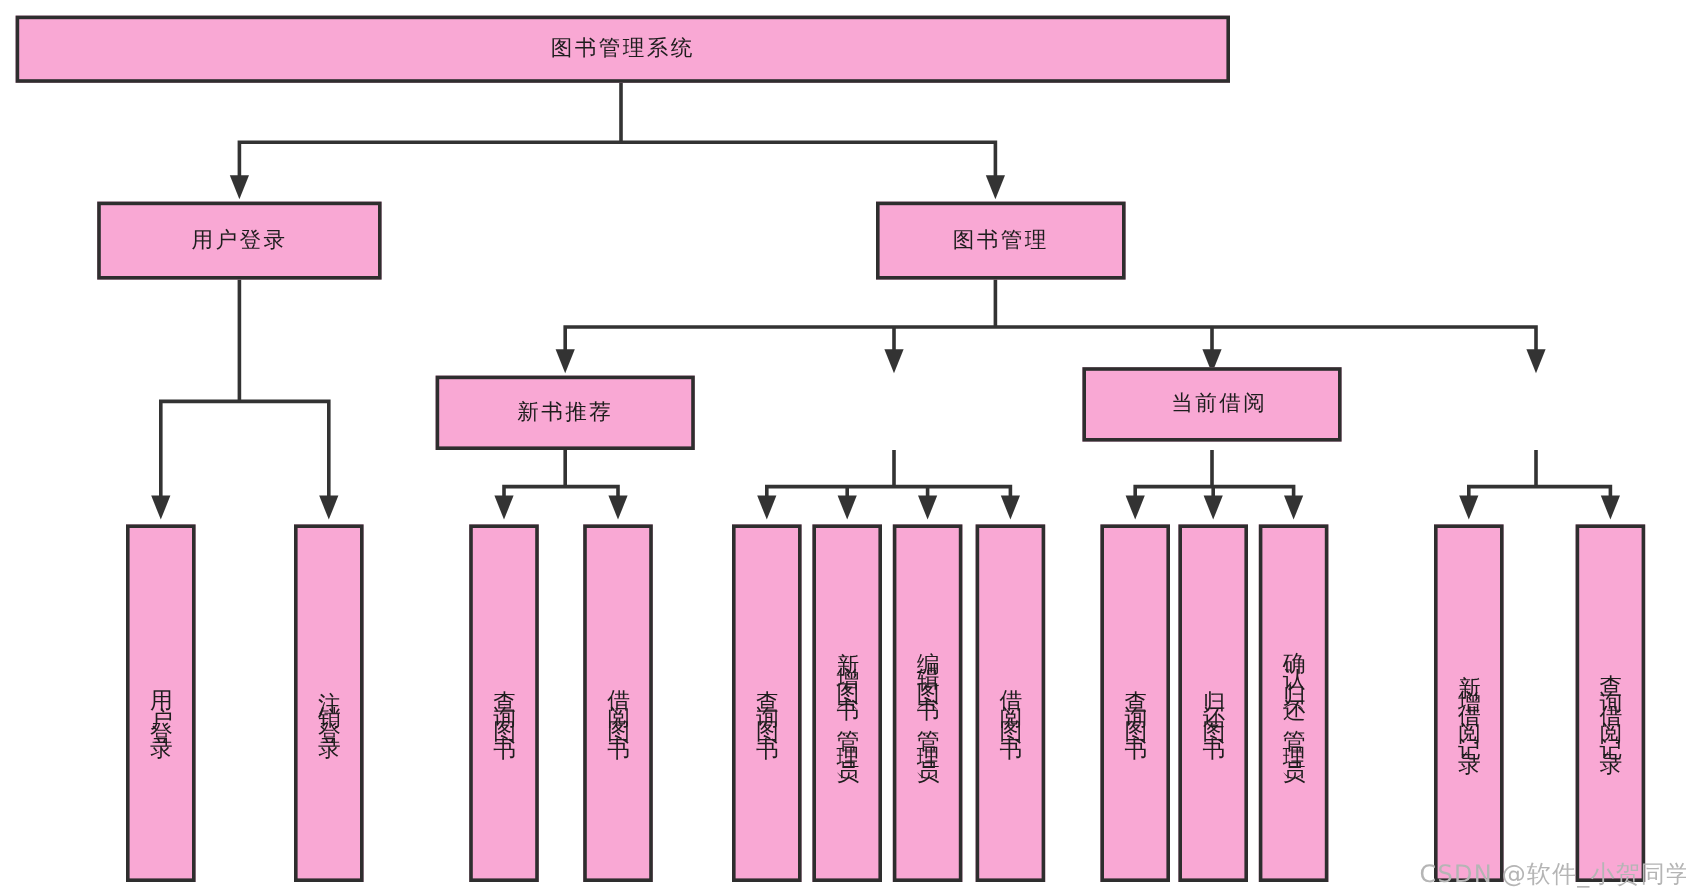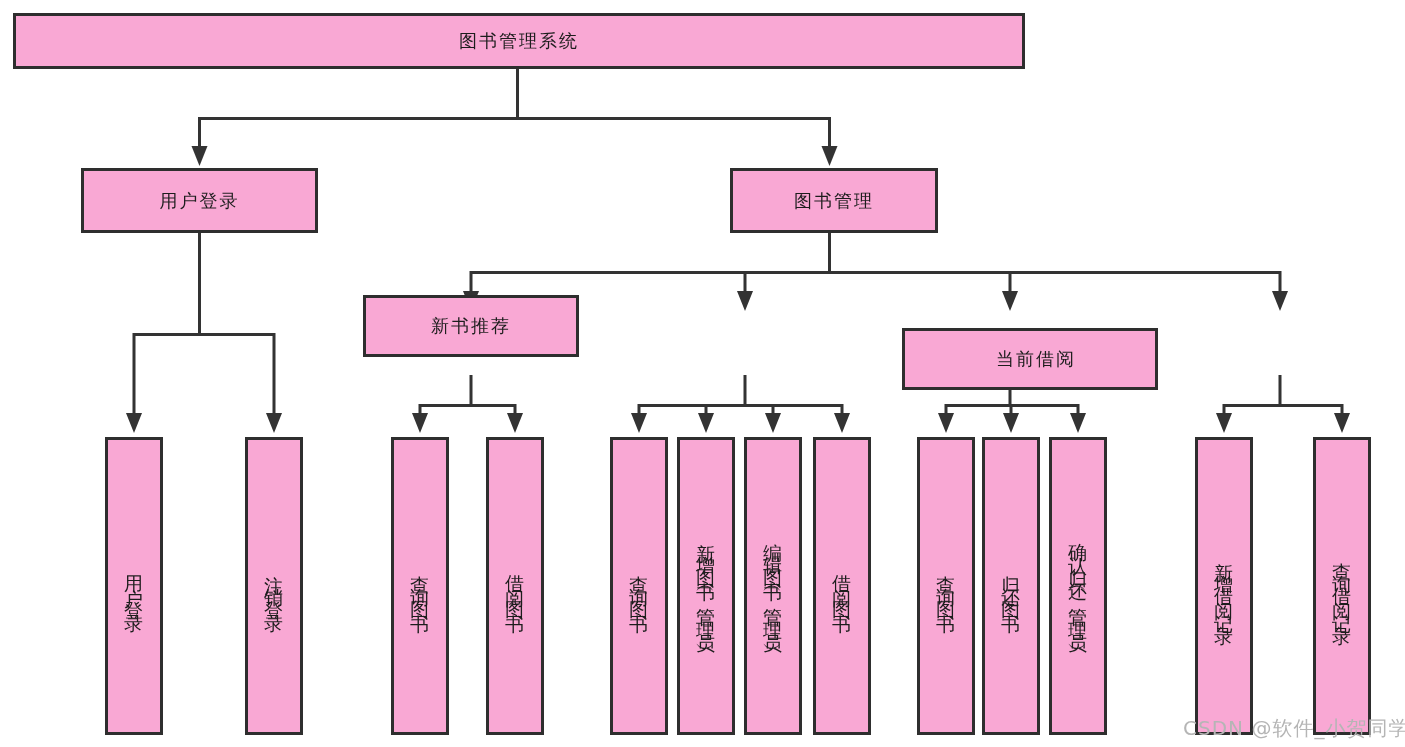--- a/index.html
+++ b/index.html
@@ -96,24 +96,24 @@
     <span>图书管理系统</span>
   </div>
 
   <div class="box" style="left:81px; top:168px; width:237px; height:65px;">
     <span>用户登录</span>
   </div>
   <div class="box" style="left:711px; top:168px; width:208px; height:65px;margin-left:19px;">
     <span>图书管理</span>
   </div>
 
-  <div class="box" style="left:363px; top:295px; width:216px; height:62px;">
+  <div class="box" style="left:363px; top:313px; width:216px; height:62px;">
     <span>新书推荐</span>
   </div>
-  <div class="box" style="left:902px; top:328px; width:256px; height:62px;padding-left:12px;">
+  <div class="box" style="left:902px; top:306px; width:216px; height:62px;padding-left:12px;">
     <span>当前借阅</span>
   </div>
 
   <div class="box vbox" style="left:105px; top:437px; width:58px; height:298px;">
     <span>用户登录</span>
   </div>
   <div class="box vbox" style="left:245px; top:437px; width:58px; height:298px;">
     <span>注销登录</span>
   </div>
 

